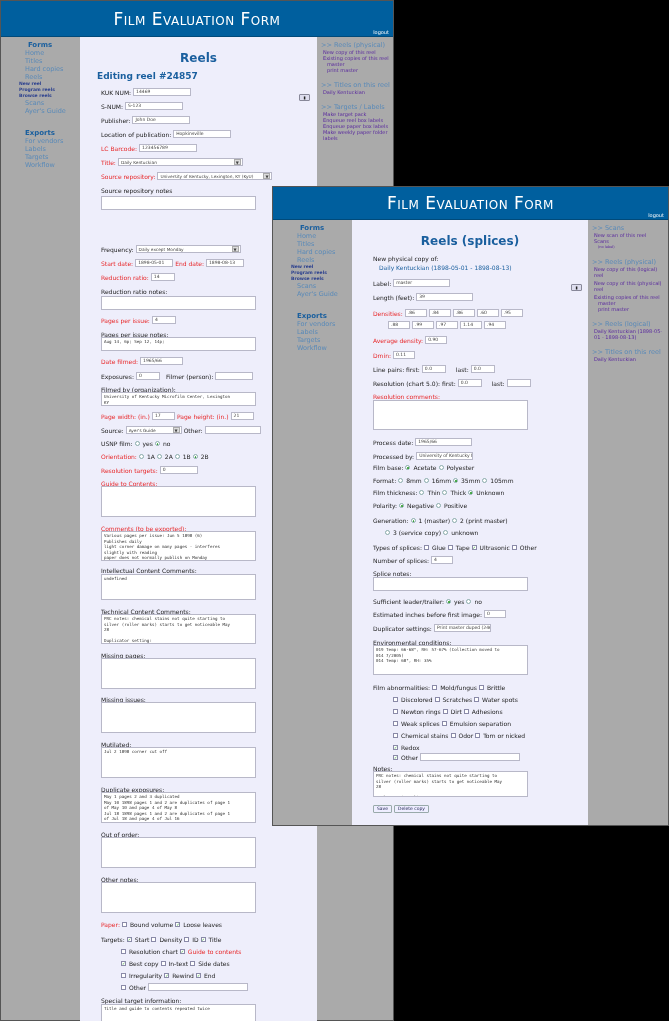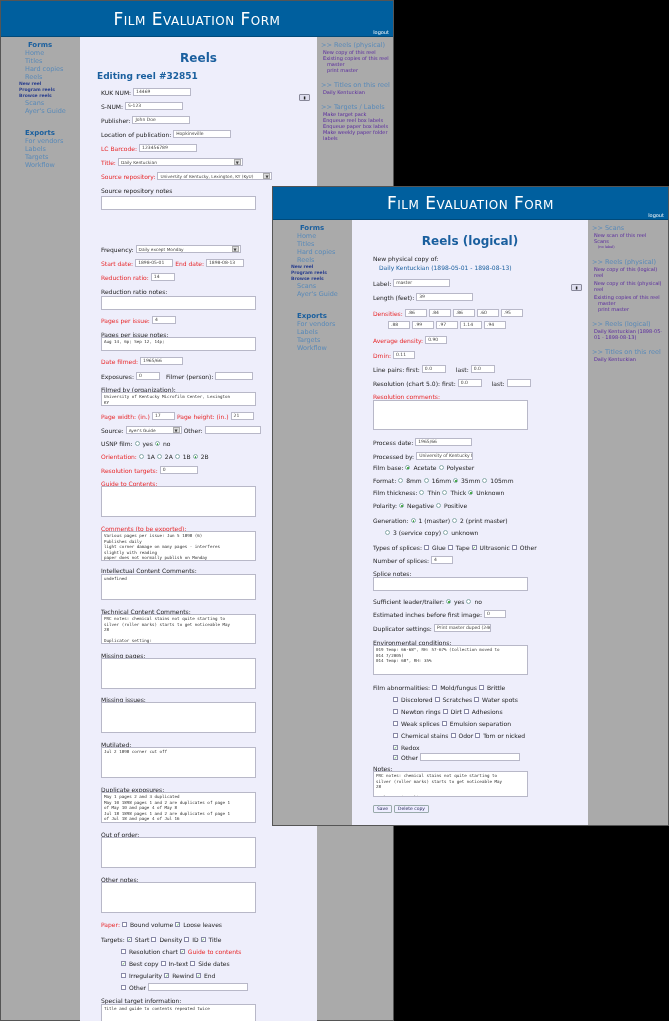--- a/index.html
+++ b/index.html
@@ -51,21 +51,21 @@
       <div class="i">Ayer's Guide</div>
       <div class="h" style="margin-top:14px;">Exports</div>
       <div class="i">For vendors</div>
       <div class="i">Labels</div>
       <div class="i">Targets</div>
       <div class="i">Workflow</div>
     </div>
 
     <div class="main" style="left:79px;top:0;width:237px;height:985px;">
       <div style="position:absolute;left:0;width:237px;text-align:center;top:14px;font-size:12px;font-weight:bold;color:#1a5f9e;">Reels</div>
-      <div style="position:absolute;left:17px;top:34px;font-size:9px;font-weight:bold;color:#1a5f9e;">Editing reel #32851</div>
+      <div style="position:absolute;left:17px;top:34px;font-size:9px;font-weight:bold;color:#1a5f9e;">Editing reel #24857</div>
       <div style="position:absolute;left:219px;top:57px;width:11px;height:7px;border:1px solid #889;background:#dde;border-radius:1px;font-size:4px;text-align:center;line-height:5px;">▮</div>
 
       <div class="row" style="left:21px;top:51px;">
           <span class="lab">KUK NUM:</span>
           <span class="in" style="width:58px">14469</span>
         </div>
       <div class="row" style="left:21px;top:65px;">
           <span class="lab">S-NUM:</span>
           <span class="in" style="width:58px">S-123</span>
         </div>
@@ -322,21 +322,21 @@
       <div class="i">Scans</div>
       <div class="i">Ayer's Guide</div>
       <div class="h" style="margin-top:14px;">Exports</div>
       <div class="i">For vendors</div>
       <div class="i">Labels</div>
       <div class="i">Targets</div>
       <div class="i">Workflow</div>
     </div>
 
     <div class="main" style="left:79px;top:0;width:236px;height:605px;">
-      <div style="position:absolute;left:0;width:236px;text-align:center;top:14px;font-size:12px;font-weight:bold;color:#1a5f9e;">Reels (logical)</div>
+      <div style="position:absolute;left:0;width:236px;text-align:center;top:14px;font-size:12px;font-weight:bold;color:#1a5f9e;">Reels (splices)</div>
       <div class="row" style="left:21px;top:35px;">
           <span class="lab">New physical copy of:</span>
         </div>
       <div class="row" style="left:27px;top:44px;">
           <span class="lab" style="color:#1a5f9e">Daily Kentuckian (1898-05-01 - 1898-08-13)</span>
         </div>
       <div style="position:absolute;left:219px;top:64px;width:11px;height:7px;border:1px solid #889;background:#dde;border-radius:1px;font-size:4px;text-align:center;line-height:5px;">▮</div>
       <div class="row" style="left:21px;top:59px;">
           <span class="lab">Label:</span>
           <span class="in" style="width:57px">master</span>

